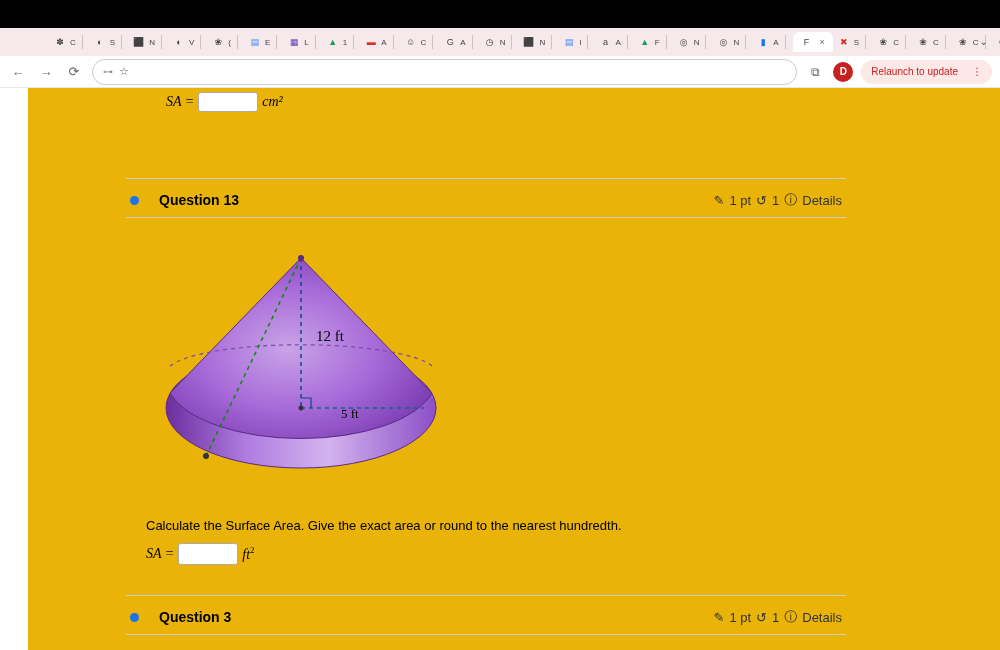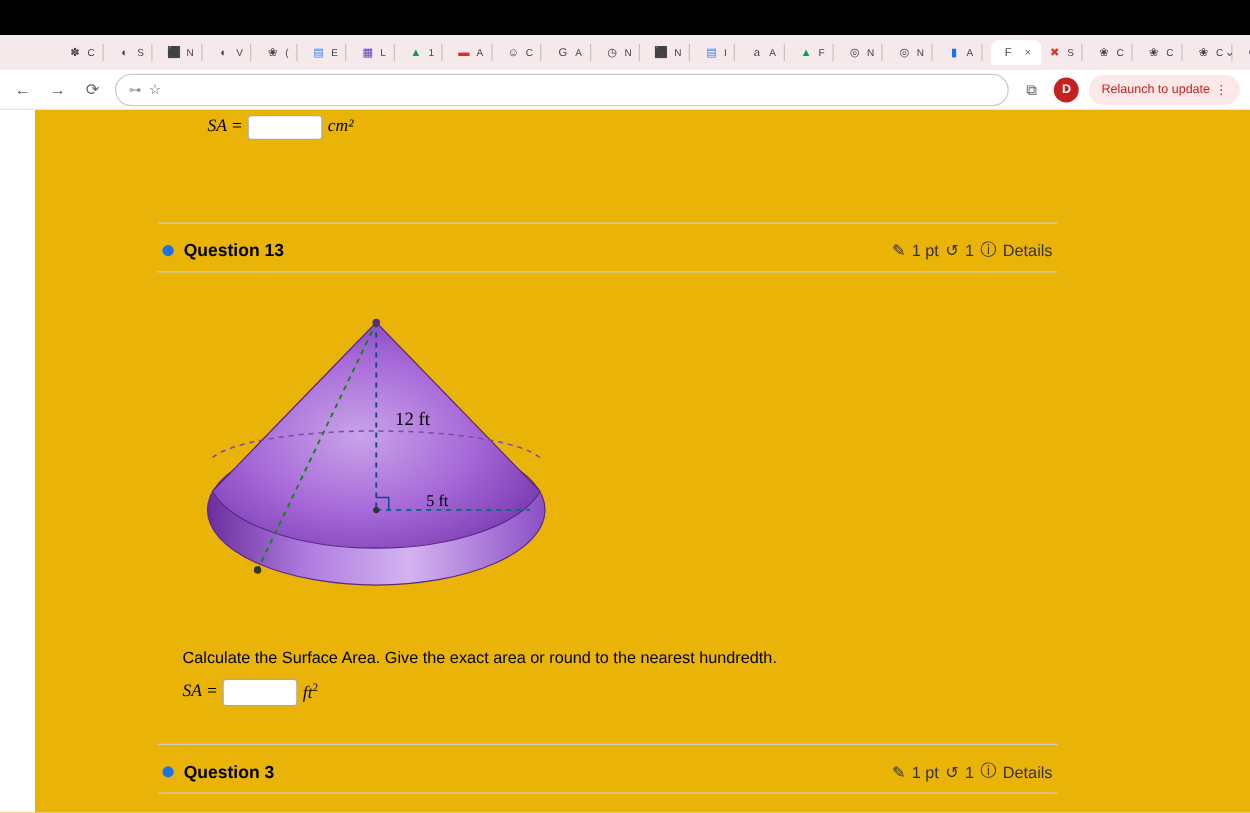--- a/index.html
+++ b/index.html
@@ -14,39 +14,39 @@
   .tabdropdown { position: absolute; right: 12px; top: 36px; font-size: 10px; color: #555; }
 
   .addrbar { height: 32px; background: #fff; border-bottom: 1px solid #e8e8e8; display: flex; align-items: center; padding: 0 8px; gap: 8px; }
   .navbtn { width: 20px; height: 20px; display: flex; align-items: center; justify-content: center; color: #666; font-size: 13px; }
   .urlbox { flex: 1; height: 26px; border: 1px solid #ccc; border-radius: 13px; display: flex; align-items: center; padding: 0 10px; gap: 6px; font-size: 11px; color: #555; }
   .urlbox .site-icon { font-size: 10px; color: #888; }
   .urlbox .url { flex: 1; }
   .urlbox .star { color: #666; }
   .ext-icon { width: 20px; height: 20px; display: flex; align-items: center; justify-content: center; font-size: 12px; color: #666; border: 1px solid transparent; }
   .avatar { width: 20px; height: 20px; border-radius: 50%; background: #c5221f; color: #fff; display: flex; align-items: center; justify-content: center; font-size: 10px; font-weight: bold; }
-  .relaunch { height: 24px; background: #fce8e6; border-radius: 12px; padding: 0 10px; display: flex; align-items: center; font-size: 10px; color: #c5221f; gap: 4px; }
+  .relaunch { height: 24px; background: #fce8e6; border-radius: 12px; padding: 0 10px; display: flex; align-items: center; font-size: 10px; color: #c5221f; gap: 14px; }
 
   .page { background: #eab308; padding: 0; height: calc(650px - 88px); overflow: hidden; margin-left: 28px; }
   .content { width: 720px; margin-left: 98px; }
   .prev-input { display: flex; align-items: center; font-family: 'Times New Roman', serif; font-size: 14px; padding: 4px 0 6px 40px; }
   .prev-input .eq { font-style: italic; }
   .prev-input input { width: 60px; height: 20px; border: 1px solid #aaa; border-radius: 3px; margin: 0 4px; }
 
   .question-block { border-top: 1px solid #ccc; margin-top: 60px; padding-top: 12px; }
   .qheader { display: flex; justify-content: space-between; align-items: center; padding: 0 4px 8px 4px; border-bottom: 1px solid #ccc; }
-  .qtitle { display: flex; align-items: center; gap: 8px; font-weight: bold; font-size: 14px; color: #000; }
+  .qtitle { display: flex; align-items: center; gap: 20px; font-weight: bold; font-size: 14px; color: #000; }
   .qdot { width: 9px; height: 9px; border-radius: 50%; background: #1a73e8; }
   .qmeta { display: flex; align-items: center; gap: 5px; font-size: 13px; color: #333; }
   .qmeta .icon { font-size: 13px; }
 
   .figure { margin: 20px 0 20px 20px; position: relative; width: 300px; height: 260px; }
   .cone-svg { width: 300px; height: 260px; }
   .label-h { position: absolute; left: 170px; top: 90px; font-family: 'Times New Roman', serif; font-size: 15px; }
-  .label-r { position: absolute; left: 195px; top: 155px; font-family: 'Times New Roman', serif; font-size: 13px; }
+  .label-r { position: absolute; left: 195px; top: 168px; font-family: 'Times New Roman', serif; font-size: 13px; }
 
   .prompt { font-family: 'Comic Sans MS', cursive, sans-serif; font-size: 13px; margin: 14px 0 10px 20px; }
   .answer { display: flex; align-items: center; font-family: 'Times New Roman', serif; font-size: 14px; margin-left: 20px; margin-bottom: 30px; }
   .answer .var { font-style: italic; }
   .answer input { width: 60px; height: 22px; border: 1px solid #aaa; border-radius: 3px; margin: 0 4px; }
   .unit sup { font-size: 9px; }
 
   .next-q { border-top: 1px solid #ccc; padding-top: 12px; }
 </style>
 </head>

